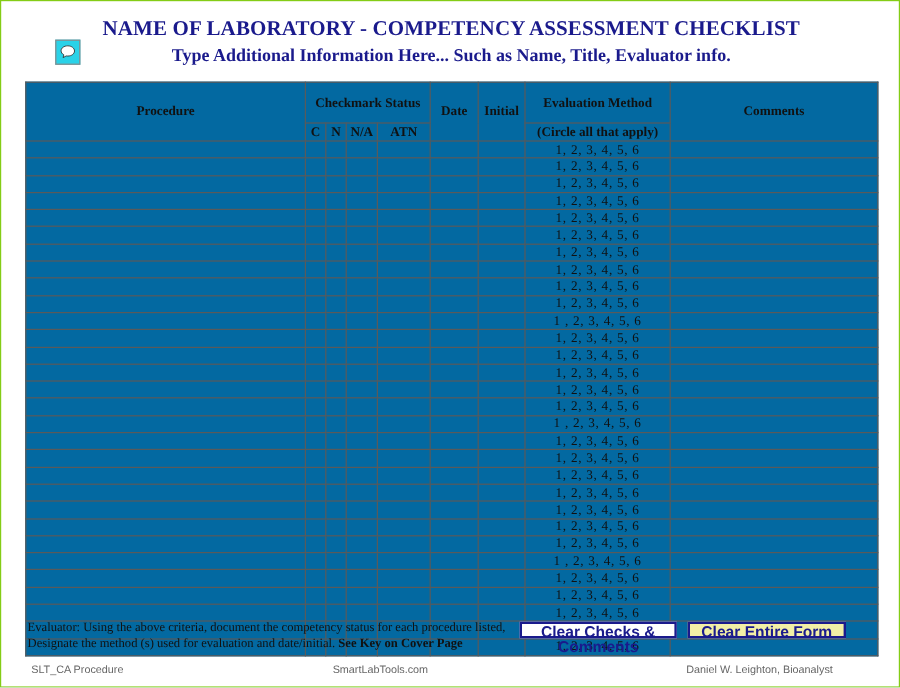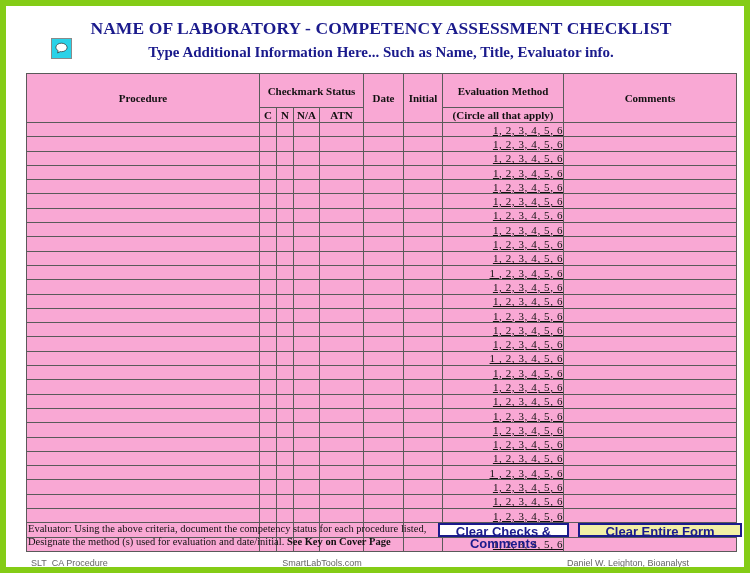--- a/index.html
+++ b/index.html
@@ -6,21 +6,21 @@
     margin: 0;
     padding: 0;
     background: #ffffff;
   }
   #page {
     position: relative;
     width: 750px;
     height: 573px;
     background: #ffffff;
     box-sizing: border-box;
-    border: 6px solid #84cc16;
+    border: 1px solid #84cc16;
     overflow: hidden;
     font-family: "Liberation Serif", "DejaVu Serif", serif;
   }
 
   
   #header {
     position: absolute;
     left: 0;
     top: 0;
     width: 750px;
@@ -64,46 +64,45 @@
   }
 
   
   #checklist-table {
     position: absolute;
     left: 20px;
     top: 67px;
     width: 710px;
     border-collapse: collapse;
     table-layout: fixed;
-    background: #f9a8d4;
+    background: #0369a1;
   }
   #checklist-table td,
   #checklist-table th {
     border: 1px solid #5a5a5a;
     padding: 0;
     margin: 0;
     font-size: 11px;
     color: #111111;
     vertical-align: middle;
     overflow: hidden;
   }
   #checklist-table thead th {
     font-weight: bold;
     text-align: center;
   }
   .hdr-main { height: 33px; font-size: 12.5px; }
   .hdr-sub  { height: 14px; font-size: 10px; font-weight: bold; text-align: center; }
   .row-cell { height: 13.3px; }
   .eval-cell {
-    text-align: right;
+    text-align: center;
     font-size: 11px;
     letter-spacing: 0.6px;
     white-space: nowrap;
     color: #1a1a1a;
-    text-decoration: underline;
   }
   .eval-note {
     text-align: center;
     font-weight: bold;
     font-size: 10.5px;
   }
 
   
   col.c-procedure { width: 233px; }
   col.c-c   { width: 17px; }
@@ -143,21 +142,21 @@
   #btn-clear-checks {
     left: 432px;
     top: 517px;
     width: 131px;
     height: 14px;
     background: #ffffff;
   }
   #btn-clear-form {
     left: 572px;
     top: 517px;
-    width: 164px;
+    width: 132px;
     height: 14px;
     background: #f2efa6;
   }
 
   #footer-left {
     position: absolute;
     left: 25px;
     top: 552px;
     font-family: Liberation Sans, sans-serif;
     font-size: 9px;

